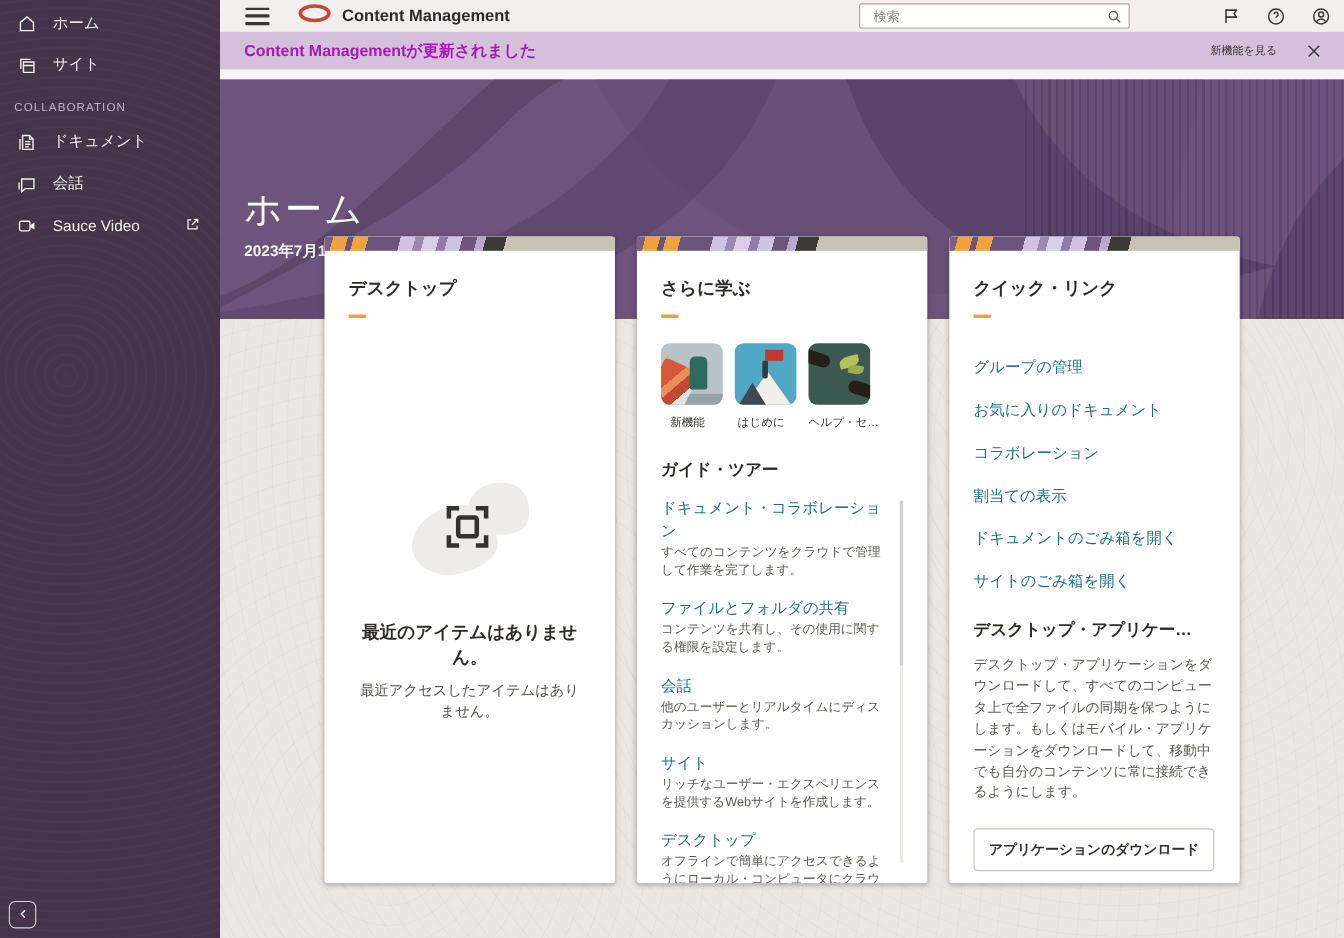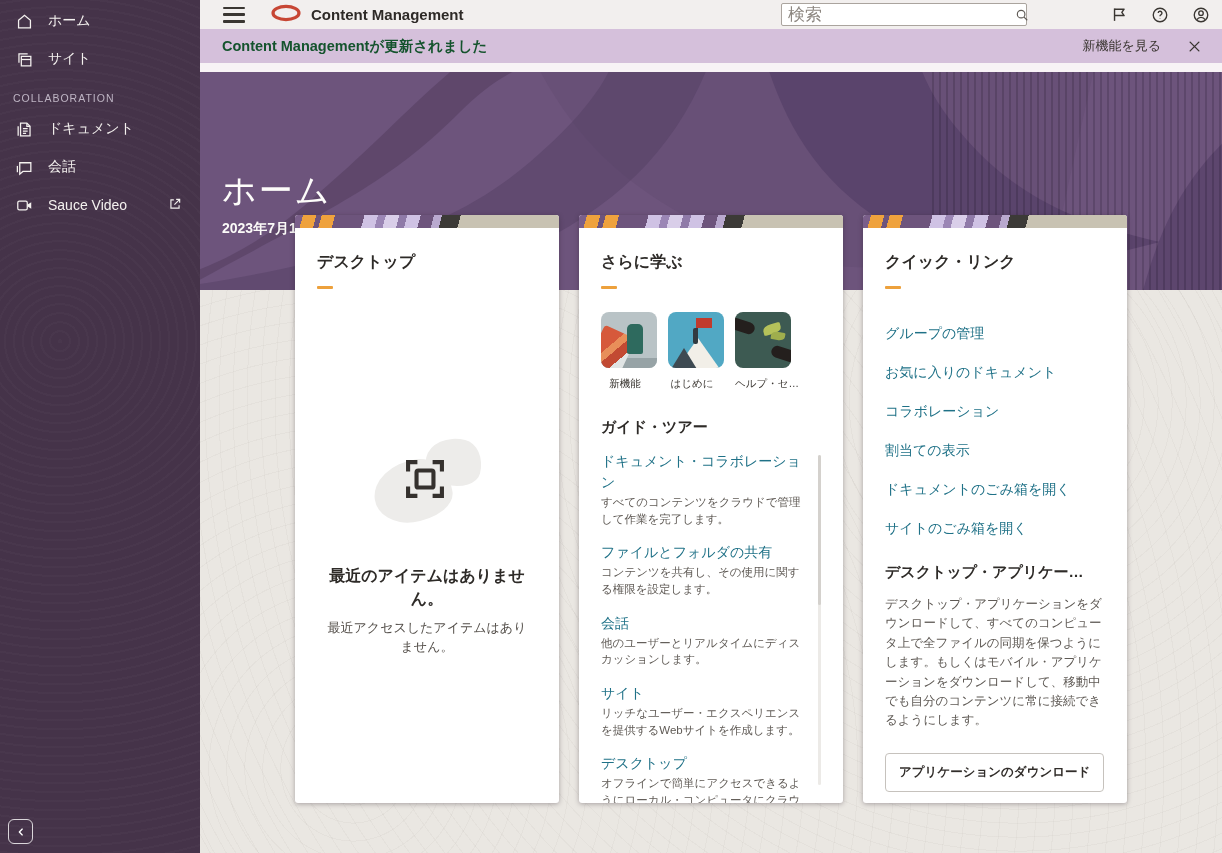--- a/index.html
+++ b/index.html
@@ -19,30 +19,30 @@
 
   
   .main { position:absolute; left:200px; top:0; width:1022px; height:853px; }
 
   .topbar { position:absolute; left:0; top:0; width:1022px; height:29px; background:#f2efee; display:flex; align-items:center; z-index:6; }
   .hamburger { width:22px; height:16px; margin-left:23px; display:flex; flex-direction:column; justify-content:space-between; cursor:pointer; }
   .hamburger span { display:block; height:2.5px; background:#3a3632; border-radius:1px; }
   .brand-logo { margin-left:24px; cursor:pointer; }
   .app-title { margin-left:8px; font-size:15px; font-weight:bold; color:#2e2a27; }
   .search-wrap { position:absolute; left:581px; top:3px; width:246px; height:23px; background:#fff; border:1px solid #aaa49e; border-radius:2px; display:flex; align-items:center; }
-  .search-wrap input { border:none; outline:none; flex:1; height:100%; padding:0 6px; font-size:17px; font-family:inherit; color:#312d2a; background:transparent; }
+  .search-wrap input { border:none; outline:none; flex:1; height:100%; padding:0 12px; font-size:12px; font-family:inherit; color:#312d2a; background:transparent; }
   .search-wrap input::placeholder { color:#8d8781; }
   .search-mag { margin-right:6px; display:flex; }
   .top-icons { position:absolute; right:12px; top:0; height:29px; display:flex; align-items:center; gap:23px; }
   .top-icons .tico { cursor:pointer; display:flex; }
 
   .banner { position:absolute; left:0; top:29px; width:1022px; height:34px; background:#d5c0db; display:flex; align-items:center; z-index:6; }
-  .banner-msg { margin-left:22px; font-size:14.5px; font-weight:bold; color:#14532d; }
+  .banner-msg { margin-left:22px; font-size:14.5px; font-weight:bold; color:#a21caf; }
   .banner-right { margin-left:auto; display:flex; align-items:center; gap:26px; margin-right:20px; }
-  .banner-link { font-size:13px; color:#3a3531; cursor:pointer; }
+  .banner-link { font-size:10px; color:#3a3531; cursor:pointer; }
   .banner-close { cursor:pointer; display:flex; }
 
   .gap-strip { position:absolute; left:0; top:63px; width:1022px; height:9px; background:#f8f3f6; z-index:5;}
 
   
   .hero { position:absolute; left:0; top:72px; width:1022px; height:218px; background:#6d547c; overflow:hidden; }
   .hero-art { position:absolute; inset:0; }
   .hero-texture { position:absolute; right:0; top:0; width:290px; height:218px; opacity:.35;
     background:repeating-linear-gradient(90deg, rgba(40,25,50,.5) 0 2px, transparent 2px 7px); mix-blend-mode:multiply;}
   .hero-title { position:absolute; left:22px; top:96px; font-size:34px; font-weight:500; color:#fdfcfa; letter-spacing:2px; }

